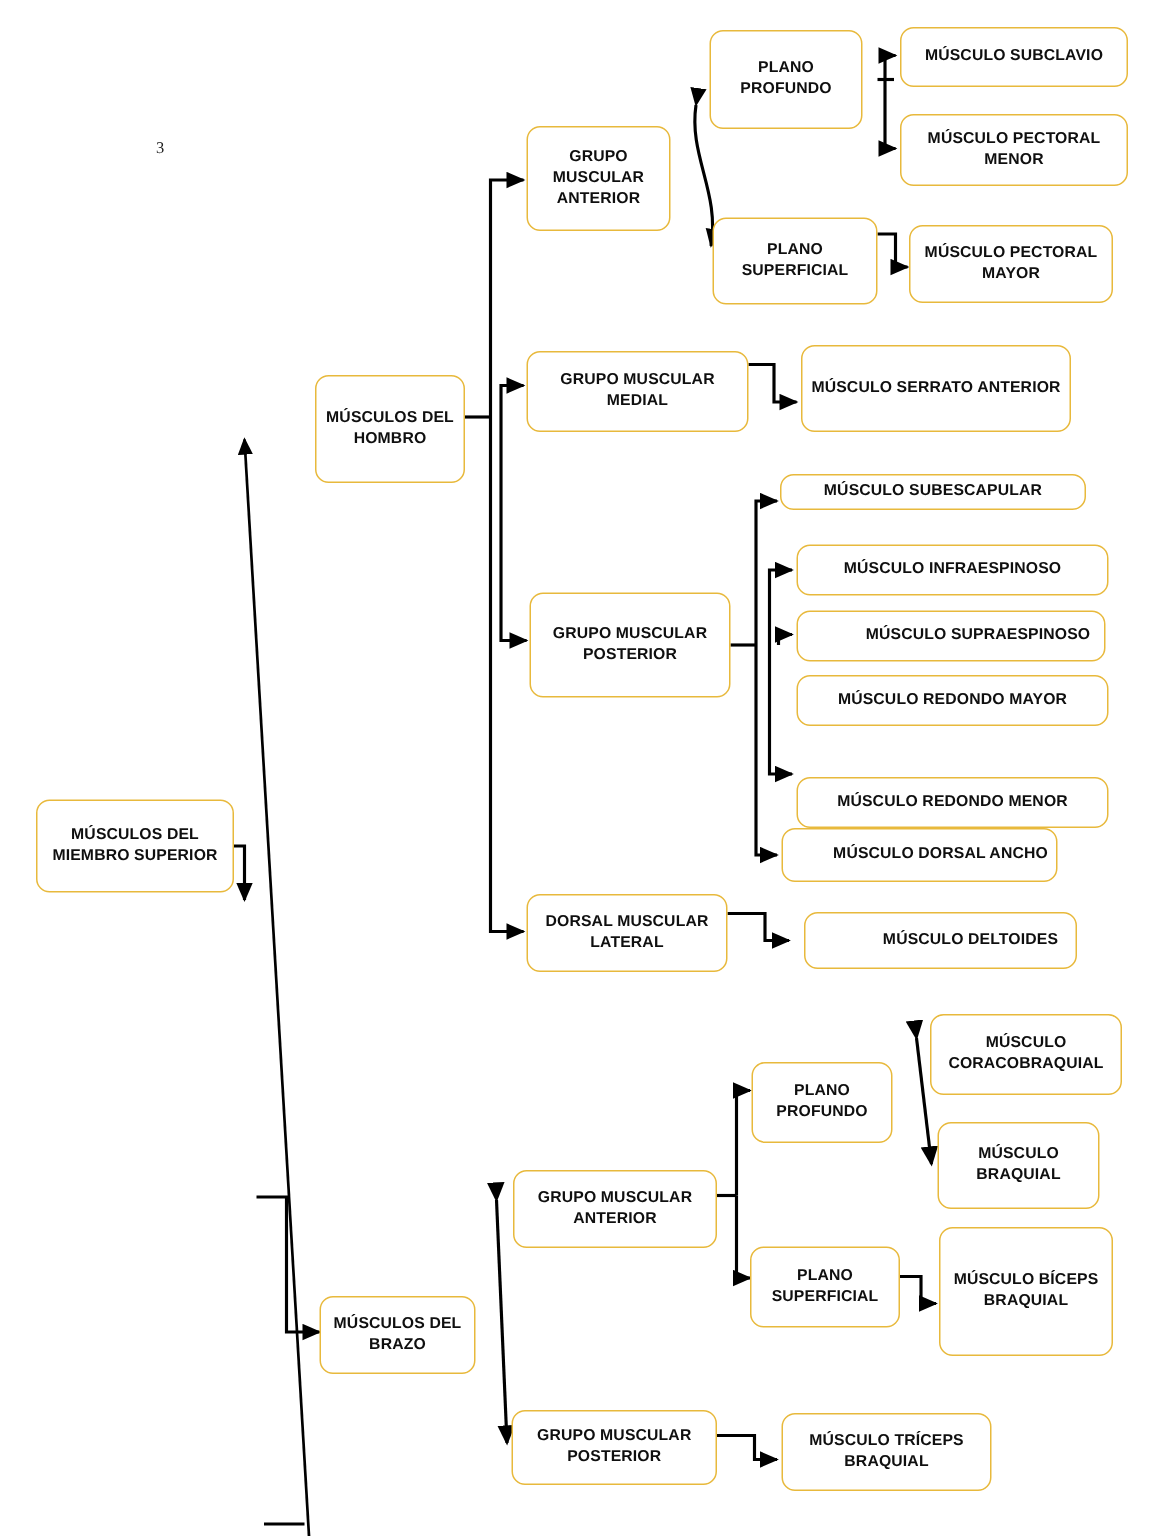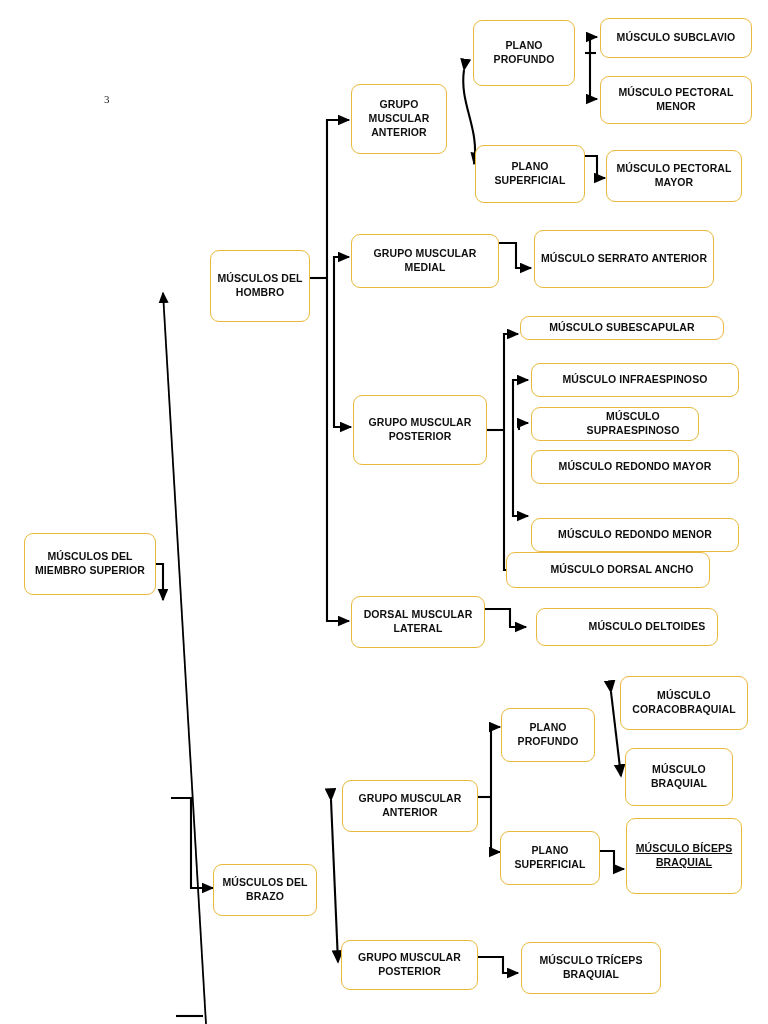--- a/index.html
+++ b/index.html
@@ -154,33 +154,33 @@
   </div>
 
   <div class="node" style="left:520px;top:316px;width:204px;height:24px;font-size:10.5px;">
     <span>MÚSCULO SUBESCAPULAR</span>
   </div>
 
   <div class="node" style="left:531px;top:363px;width:208px;height:34px;font-size:10.5px;">
     <span>MÚSCULO INFRAESPINOSO</span>
   </div>
 
-  <div class="node" style="left:531px;top:407px;width:168px;height:34px;font-size:10.5px;padding-left:40px;">
+  <div class="node" style="left:531px;top:407px;width:206px;height:34px;font-size:10.5px;padding-left:40px;">
     <span>MÚSCULO SUPRAESPINOSO</span>
   </div>
 
   <div class="node" style="left:531px;top:450px;width:208px;height:34px;font-size:10.5px;">
     <span>MÚSCULO REDONDO MAYOR</span>
   </div>
 
   <div class="node" style="left:531px;top:499px;width:208px;height:34px;font-size:10.5px;margin-top:19px;">
     <span>MÚSCULO REDONDO MENOR</span>
   </div>
 
-  <div class="node" style="left:506px;top:552px;width:204px;height:36px;font-size:10.5px;padding-left:32px;">
+  <div class="node" style="left:521px;top:552px;width:184px;height:36px;font-size:10.5px;padding-left:32px;">
     <span>MÚSCULO DORSAL ANCHO</span>
   </div>
 
   <div class="node" style="left:536px;top:608px;width:182px;height:38px;font-size:10.5px;padding-left:44px;">
     <span>MÚSCULO DELTOIDES</span>
   </div>
 
   <div class="node" style="left:342px;top:780px;width:136px;height:52px;font-size:10.5px;">
     <span>GRUPO MUSCULAR ANTERIOR</span>
   </div>
@@ -198,21 +198,21 @@
   </div>
 
   <div class="node" style="left:620px;top:676px;width:128px;height:54px;font-size:10.5px;">
     <span>MÚSCULO CORACOBRAQUIAL</span>
   </div>
 
   <div class="node" style="left:625px;top:748px;width:108px;height:58px;font-size:10.5px;">
     <span>MÚSCULO BRAQUIAL</span>
   </div>
 
-  <div class="node" style="left:626px;top:818px;width:116px;height:76px;font-size:10.5px;text-decoration:underline;">
+  <div class="node" style="left:626px;top:818px;width:116px;height:86px;font-size:10.5px;">
     <span>MÚSCULO BÍCEPS BRAQUIAL</span>
   </div>
 
   <div class="node" style="left:521px;top:942px;width:140px;height:52px;font-size:10.5px;">
     <span>MÚSCULO TRÍCEPS BRAQUIAL</span>
   </div>
 
 </div>
 
 </body></html>

